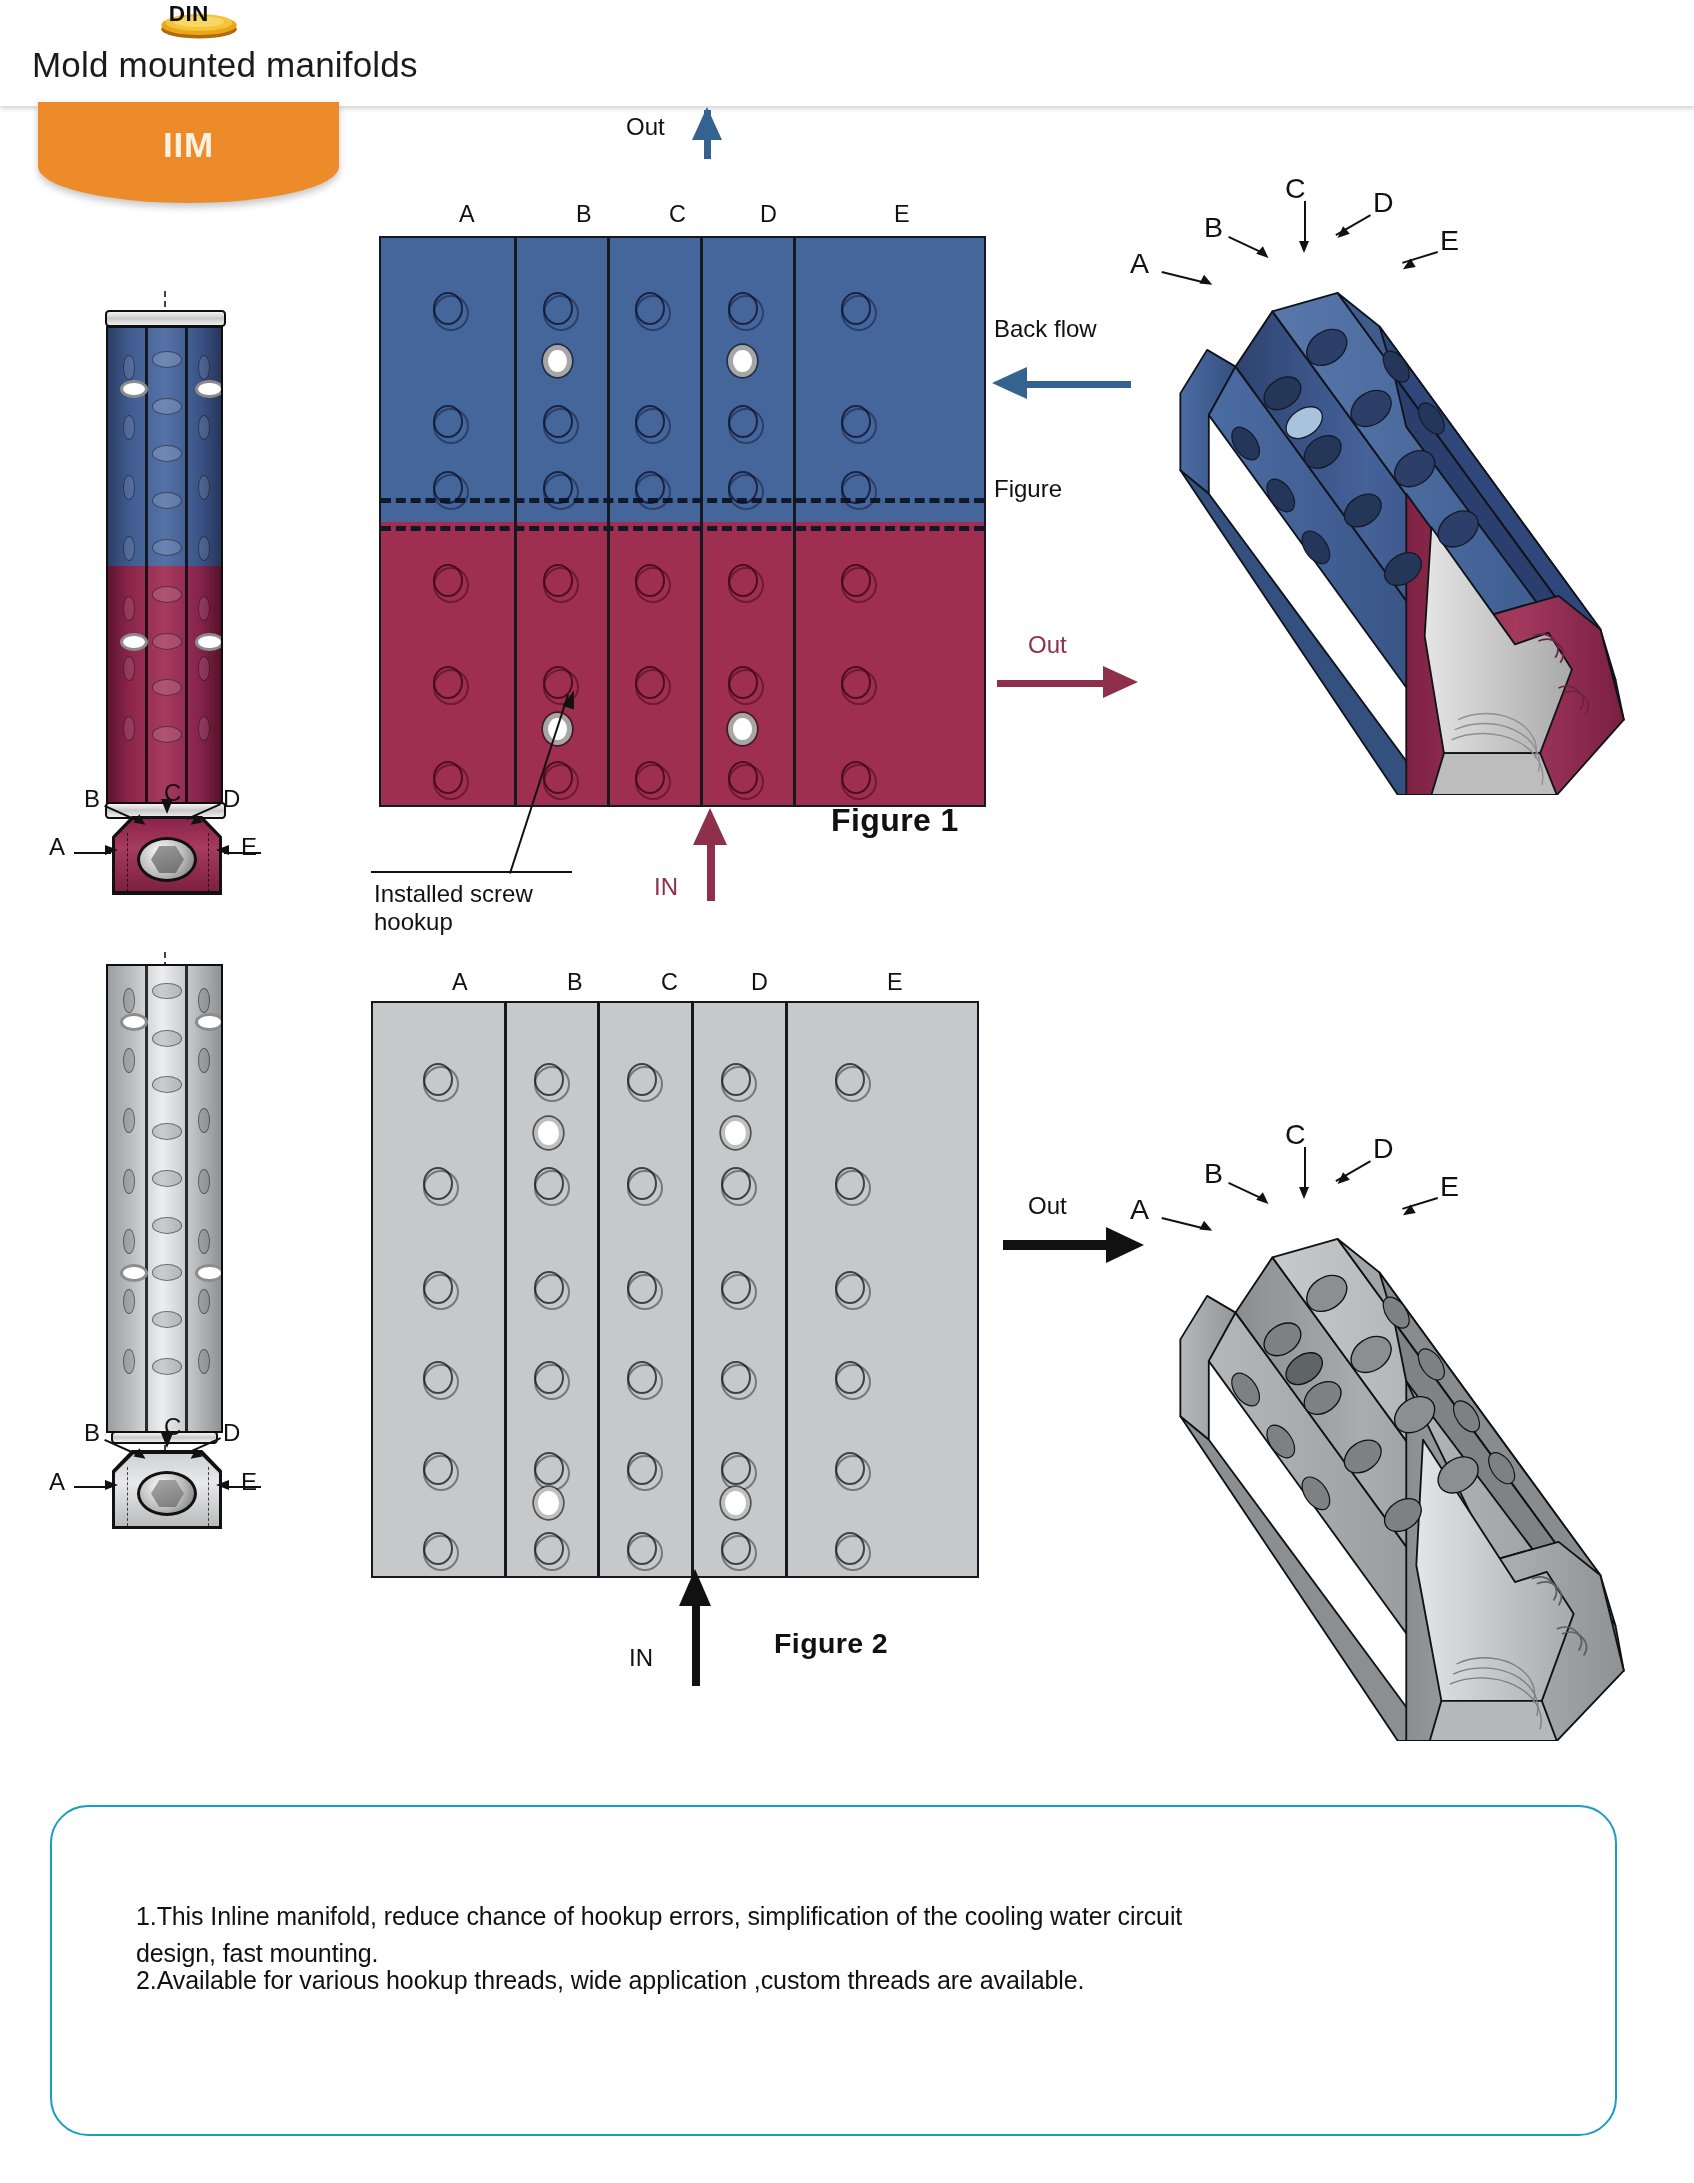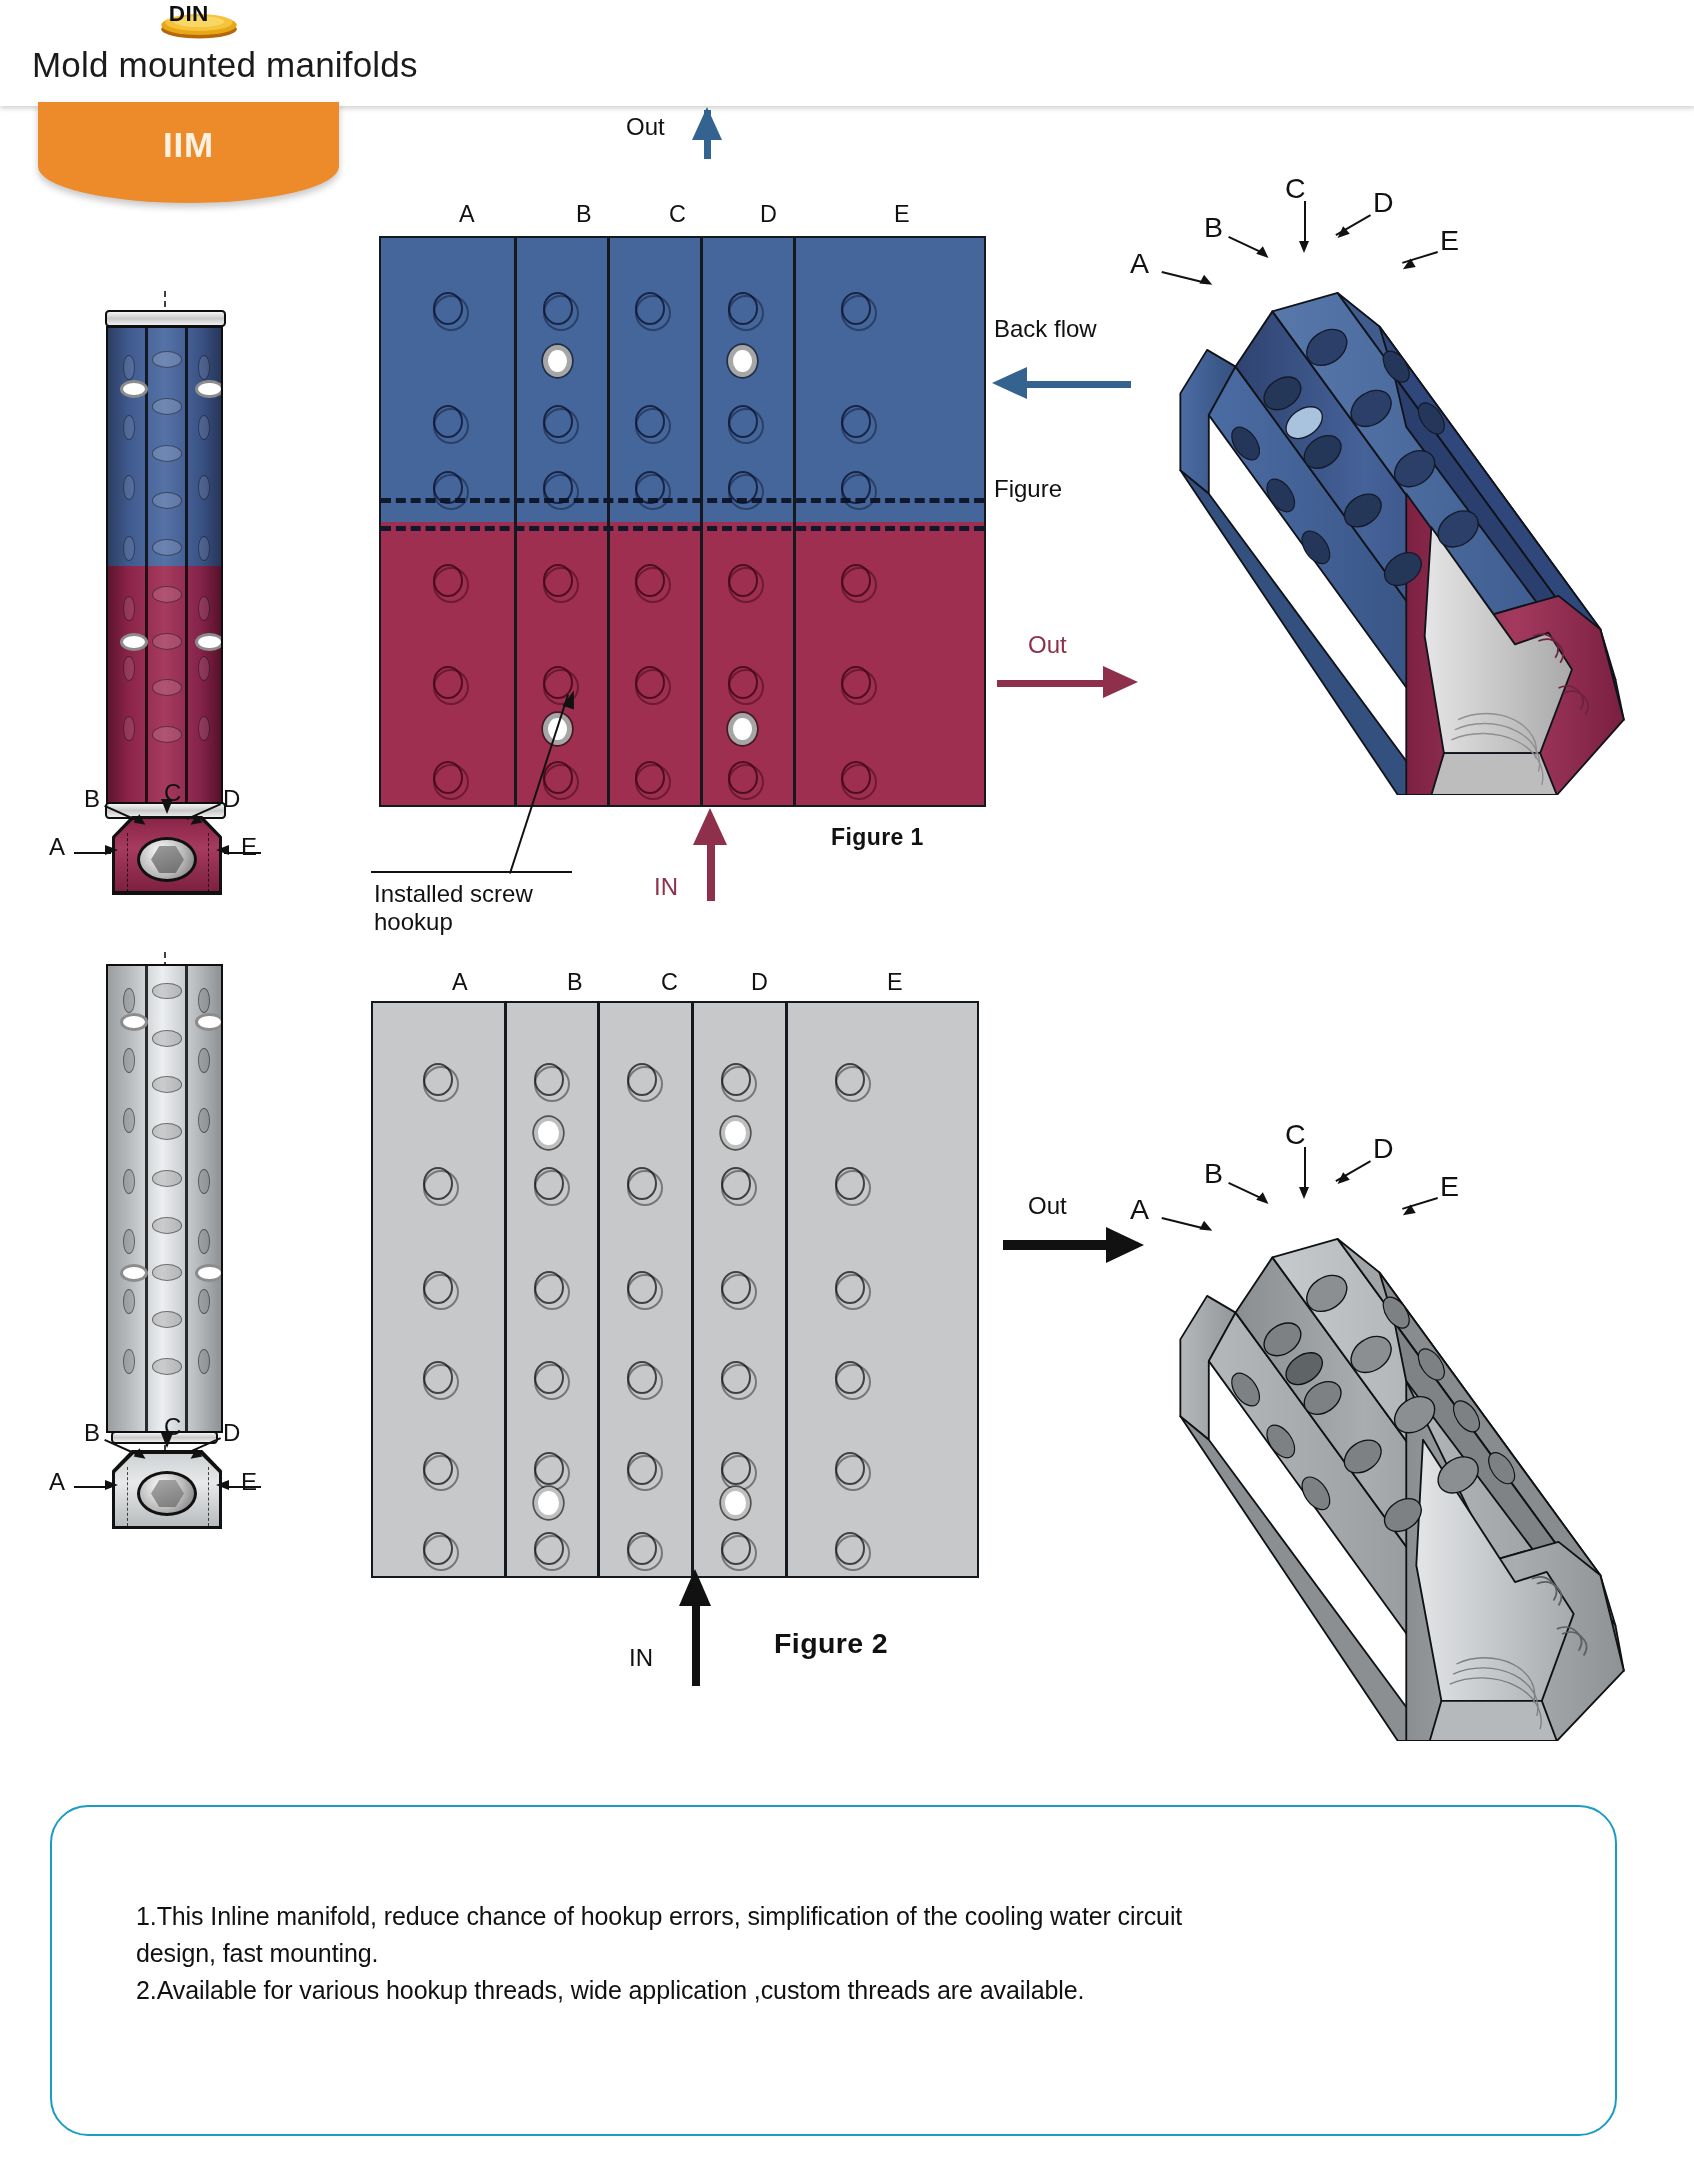--- a/index.html
+++ b/index.html
@@ -246,21 +246,21 @@
 </div>
 <div class="abs lbl" style="left:374px; top:880px; font-size:24px;">Installed screw</div>
 <div class="abs lbl" style="left:374px; top:908px; font-size:24px;">hookup</div>
 
 <div class="abs lbl lbl-red" style="left:654px; top:873px;">IN</div>
 <div class="abs">
   <div class="abs" style="left:707px; top:837px; width:8.4px; height:64px; background:#8e2f4c;"></div>
   <div class="abs" style="left:693px; top:808px; width:0;height:0;border-left:17.6px solid transparent;border-right:17.6px solid transparent;border-bottom:37px solid #8e2f4c;"></div>
 </div>
 
-<div class="abs lbl-cap" style="left:831px; top:824px; font-size:23px;">Figure 1</div>
+<div class="abs lbl-cap" style="left:831px; top:802px; font-size:32px;">Figure 1</div>
 
 <div class="abs lbl-col" style="left:452px; top:969px;">A</div>
 <div class="abs lbl-col" style="left:567px; top:969px;">B</div>
 <div class="abs lbl-col" style="left:661px; top:969px;">C</div>
 <div class="abs lbl-col" style="left:751px; top:969px;">D</div>
 <div class="abs lbl-col" style="left:887px; top:969px;">E</div>
 
 <div class="fig-block" id="fig2-block" style="left:371px; top:1001px; width:608px; height:577px; background:#c6c8ca;">
   <div class="abs" style="left:131px; top:0; bottom:0; width:3.3px; background:#15181c;"></div>
   <div class="abs" style="left:224px; top:0; bottom:0; width:3.3px; background:#15181c;"></div>
@@ -664,15 +664,15 @@
   <div class="abs" style="left:248px; top:126px; width:0;height:0;border-left:5.9px solid transparent;border-right:5.9px solid transparent;border-top:12.6px solid #111;transform:rotate(58deg);"></div>
 
   <div class="abs lbl" style="left:-25px; top:113px; font-size:28.5px;">A</div>
   <div class="abs leader-diag" style="left:6.7px; top:137px; width:47px; transform:rotate(14deg);"></div>
   <div class="abs" style="left:47px; top:142px; width:0;height:0;border-left:5.9px solid transparent;border-right:5.9px solid transparent;border-top:12.6px solid #111;transform:rotate(-62deg);"></div>
 </div>
 
 <div class="abs" id="notes-box">
   <div class="note-line" style="left:84px; top:95px;">1.This Inline manifold, reduce chance of hookup errors, simplification of the cooling water circuit</div>
   <div class="note-line" style="left:84px; top:132px;">   design, fast mounting.</div>
-  <div class="note-line" style="left:84px; top:169px;">2.Available for various hookup threads, wide application ,custom threads are available.</div>
+  <div class="note-line" style="left:84px; top:159px;">2.Available for various hookup threads, wide application ,custom threads are available.</div>
 </div>
 
 
 </body></html>

